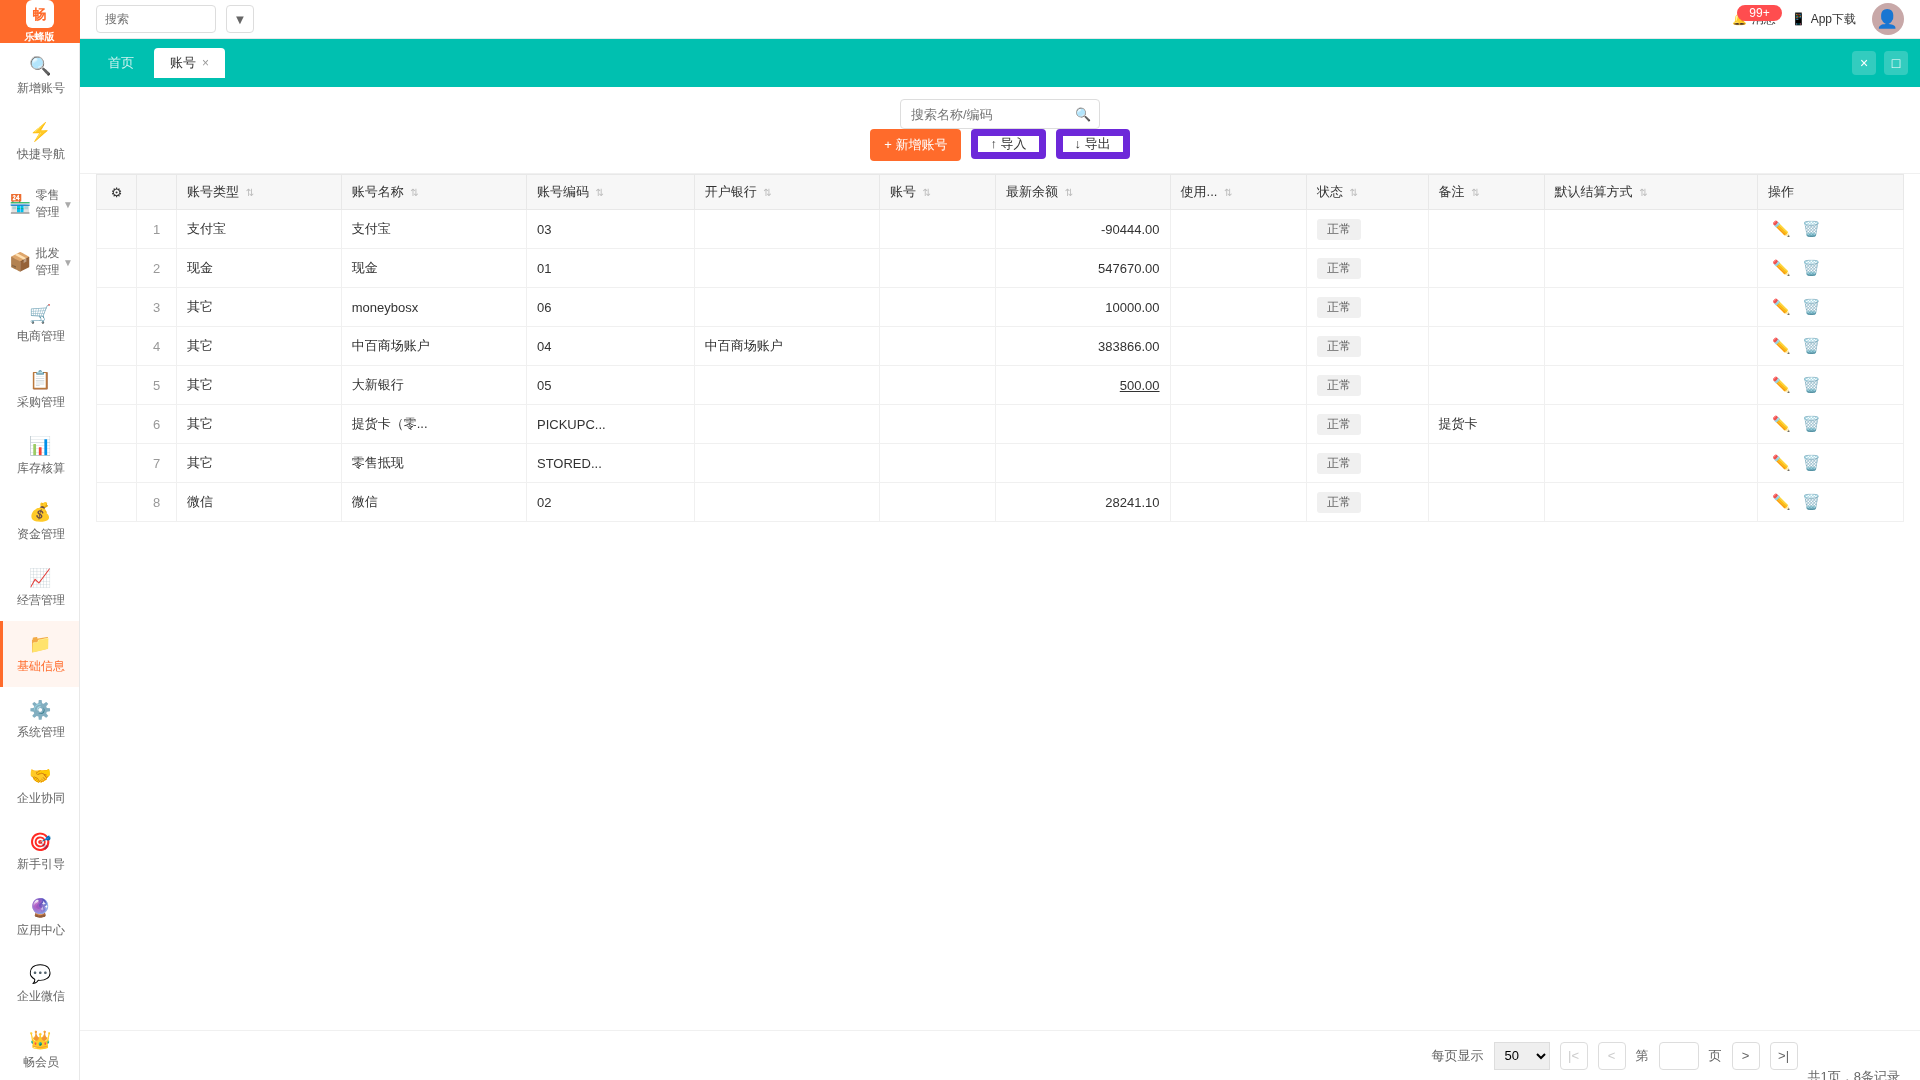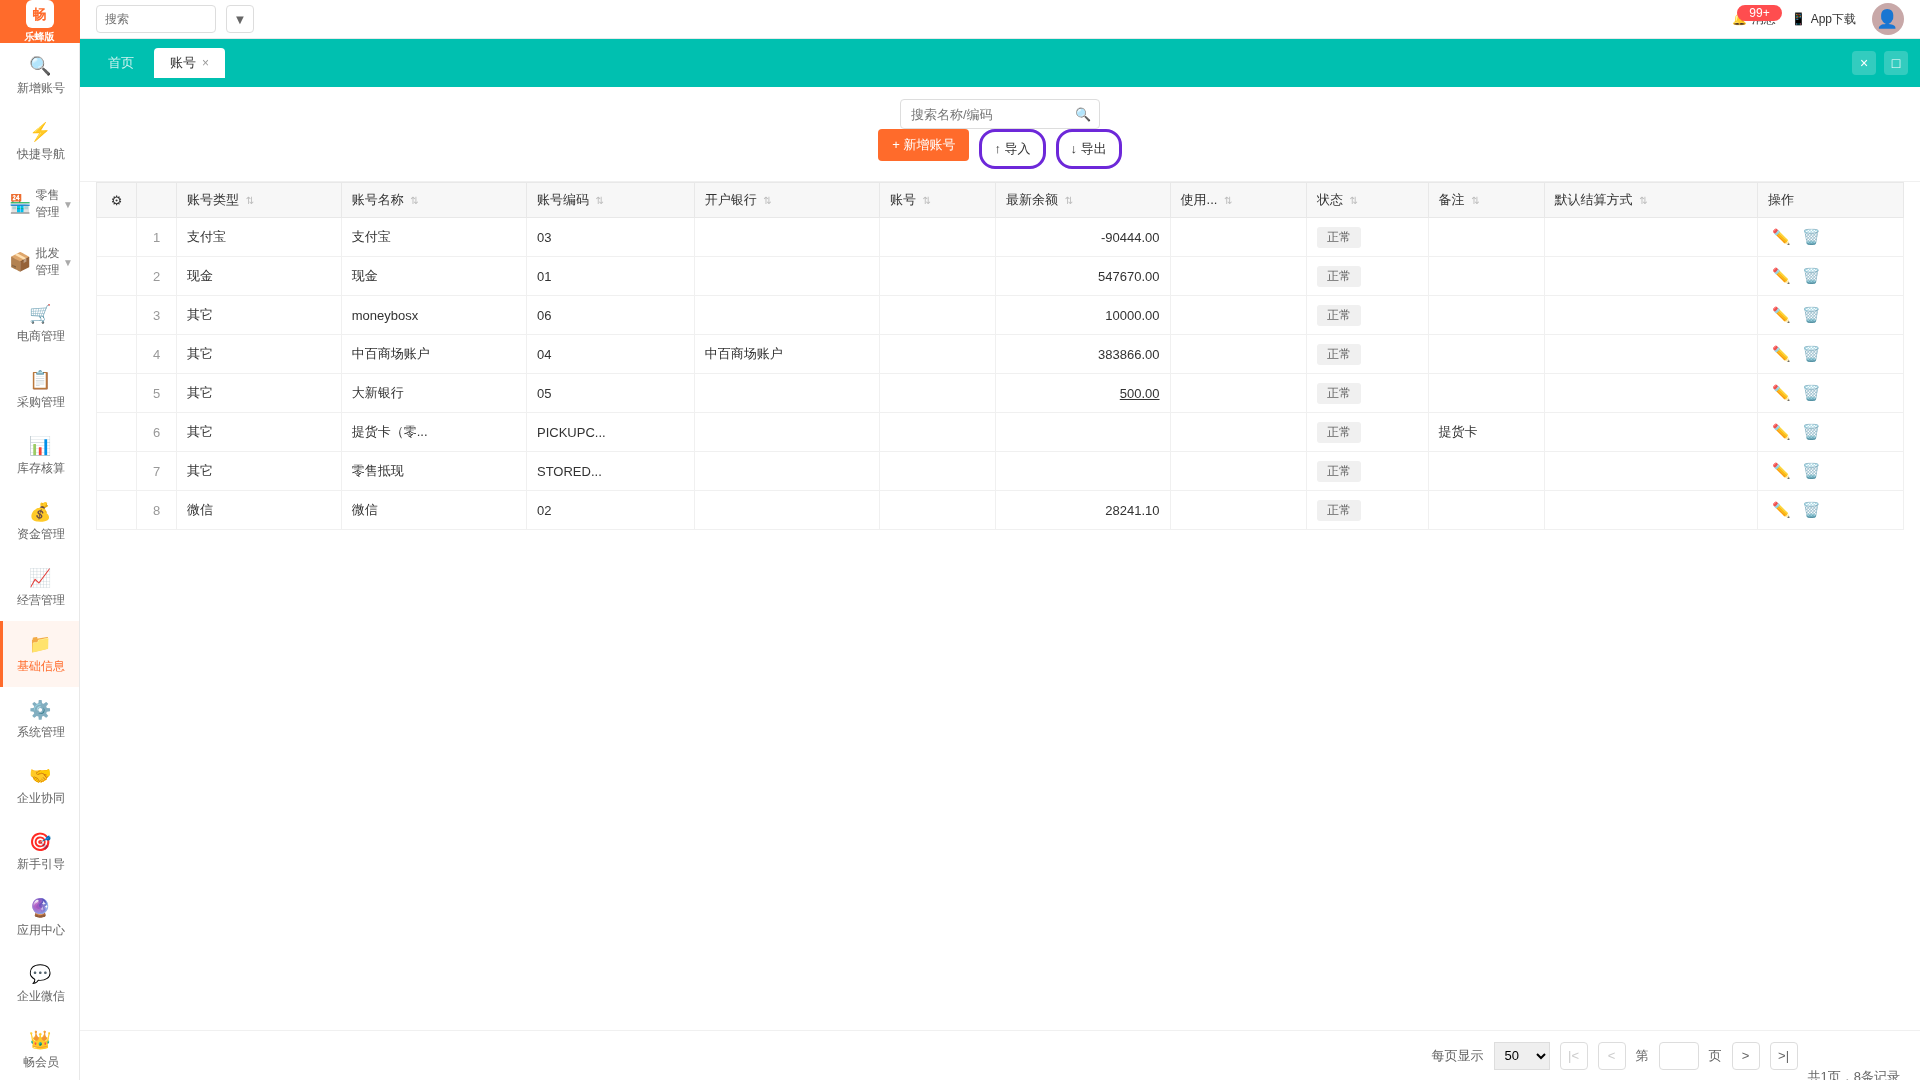--- a/index.html
+++ b/index.html
@@ -192,25 +192,25 @@
       background: #ff6b2b;
       color: #fff;
       border: none;
       border-radius: 4px;
       padding: 0 14px;
       font-size: 13px;
       cursor: pointer;
       display: flex; align-items: center; gap: 4px;
     }
     .btn-import, .btn-export {
-      height: 40px;
+      height: 30px;
       background: #fff;
       color: #333;
-      border: 3px solid #6d28d9;
-      border-radius: 16px;
+      border: 7px solid #6d28d9;
+      border-radius: 4px;
       padding: 0 12px;
       font-size: 13px;
       cursor: pointer;
       display: flex; align-items: center; gap: 4px;
     }
 
     
     .table-wrap {
       flex: 1;
       overflow-y: auto;

